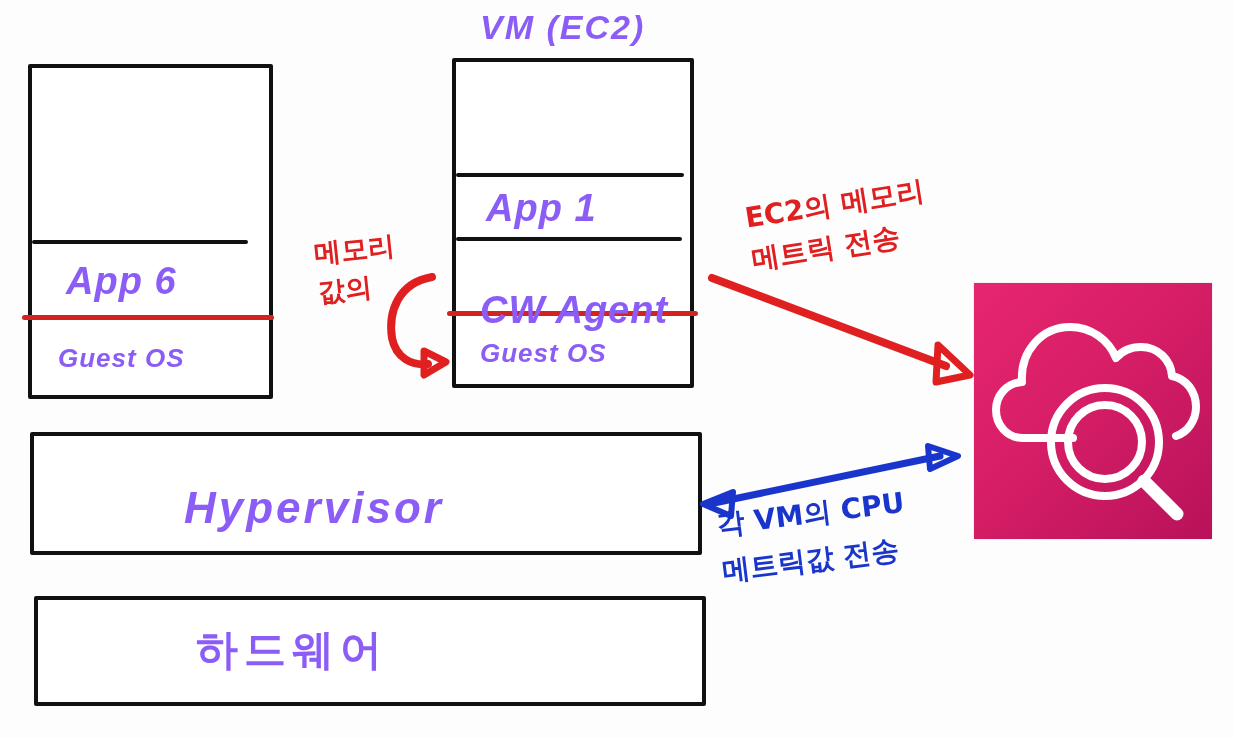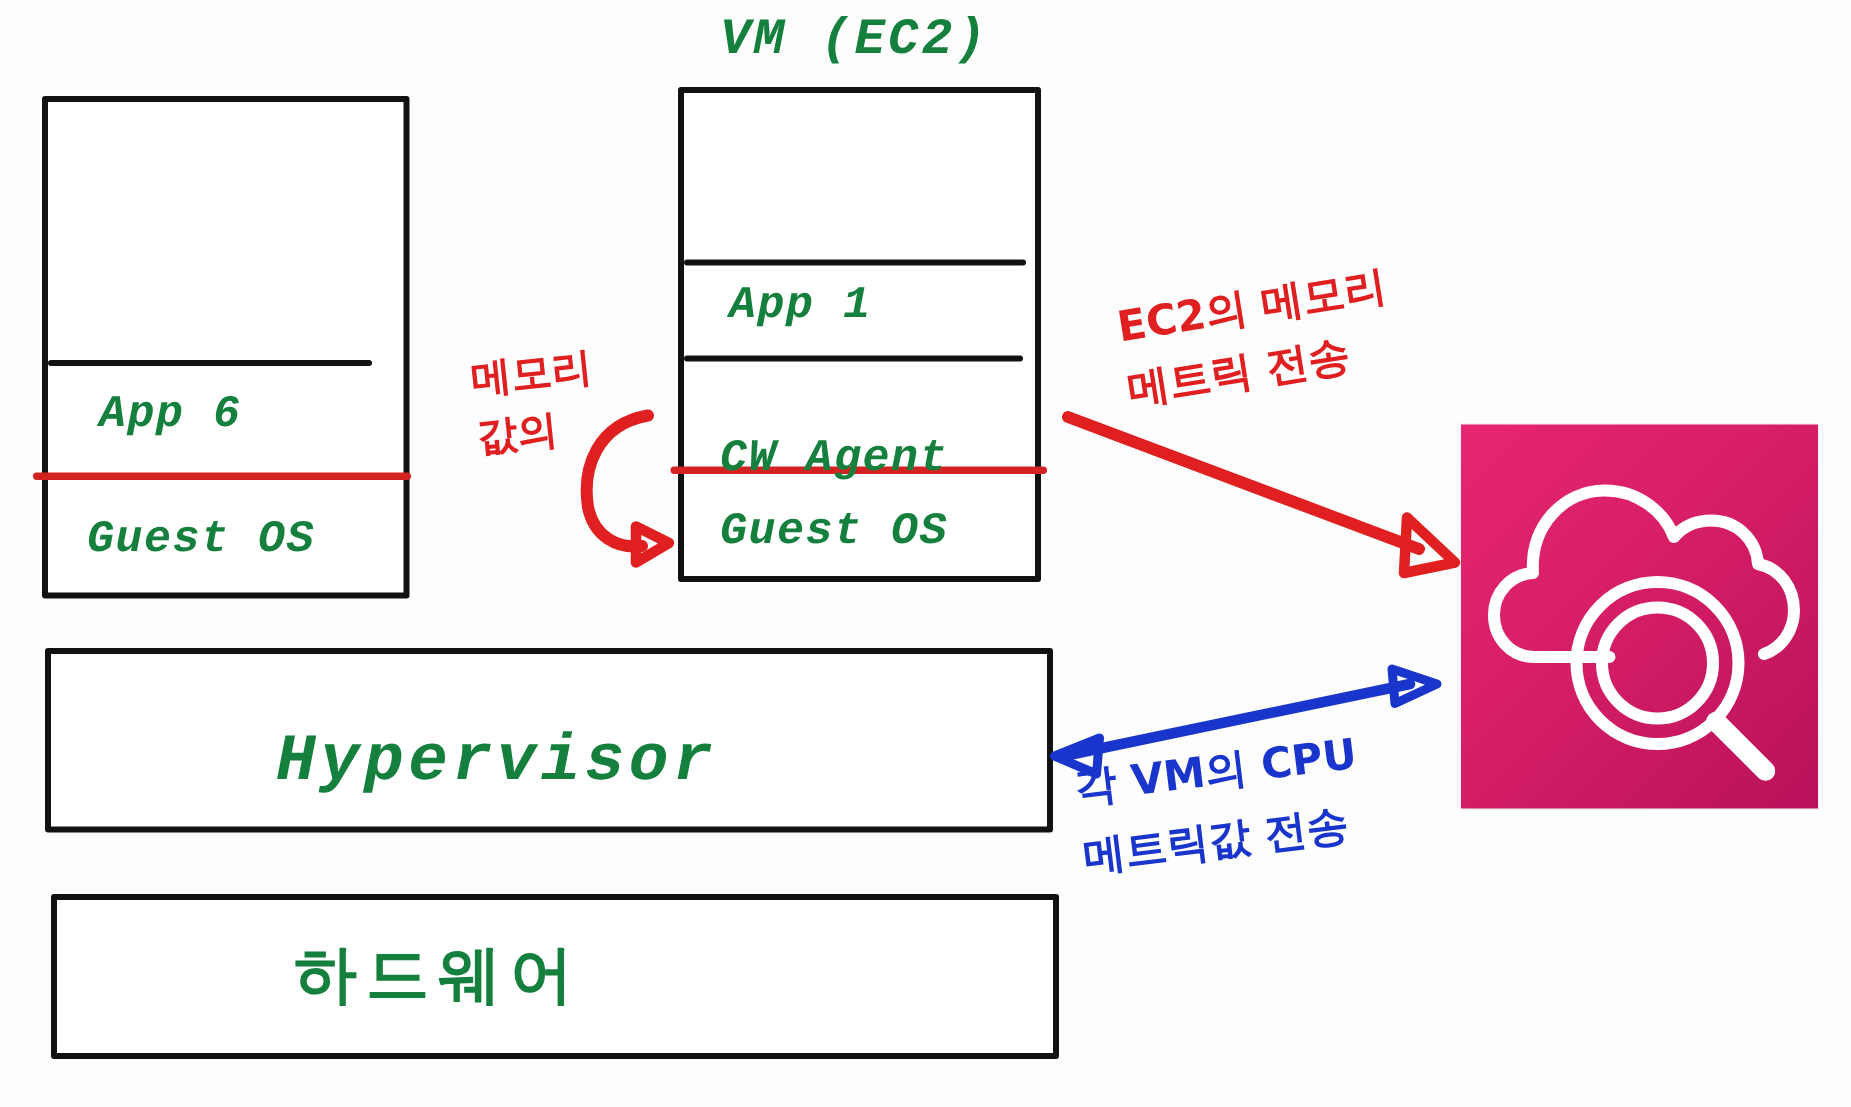--- a/index.html
+++ b/index.html
@@ -30,45 +30,45 @@
     position: absolute;
     border: 4px solid #111111;
     background: #ffffff;
     box-sizing: border-box;
     border-radius: 2px;
   }
 
   
   .hand {
     position: absolute;
-    font-family: Liberation Mono, monospace;
-    color: #15803d;
+    font-family: Liberation Sans, sans-serif;
+    color: #8b5cf6;
     white-space: nowrap;
     letter-spacing: 1px;
   }
   .hand-en {
     font-style: italic;
     font-weight: 600;
   }
   .hand-ko {
     font-weight: 700;
   }
 
   .title-vm {
     font-size: 34px;
     font-weight: 700;
     font-style: italic;
     letter-spacing: 2px;
   }
 
   .lbl-app {
-    font-size: 30px;
+    font-size: 38px;
   }
   .lbl-guest {
-    font-size: 30px;
+    font-size: 26px;
   }
   .lbl-hyper {
     font-size: 44px;
     letter-spacing: 3px;
   }
   .lbl-hw {
     font-size: 42px;
     letter-spacing: 6px;
     font-weight: 700;
   }

